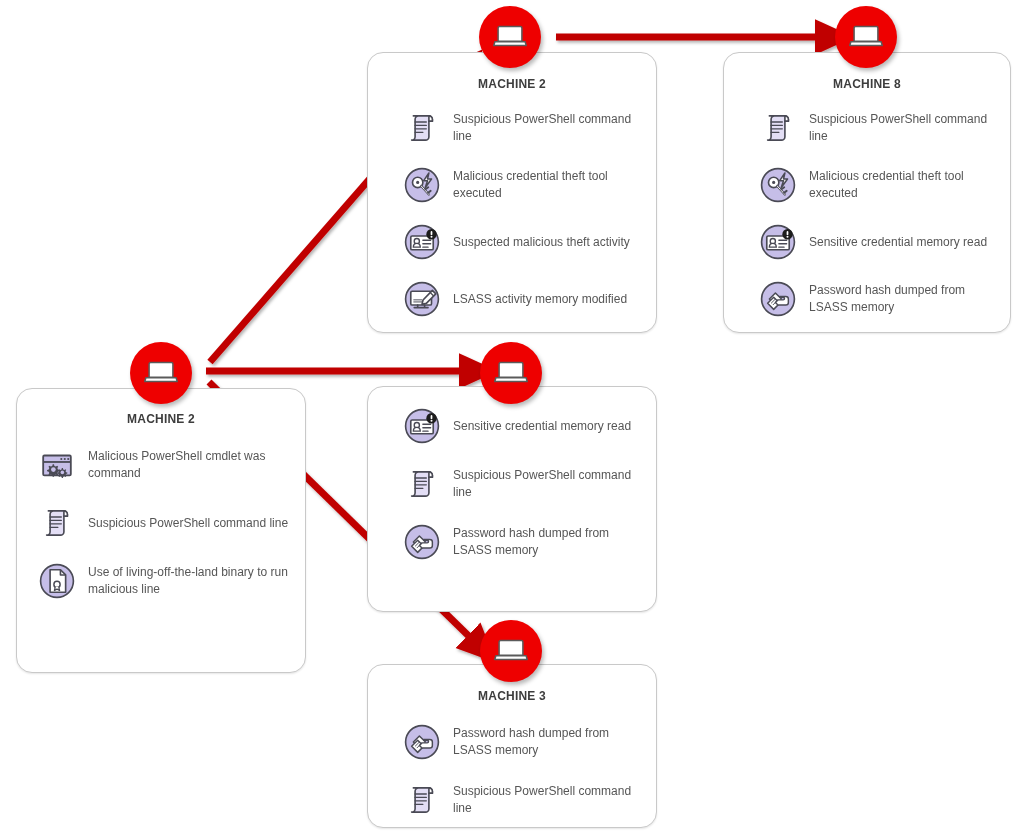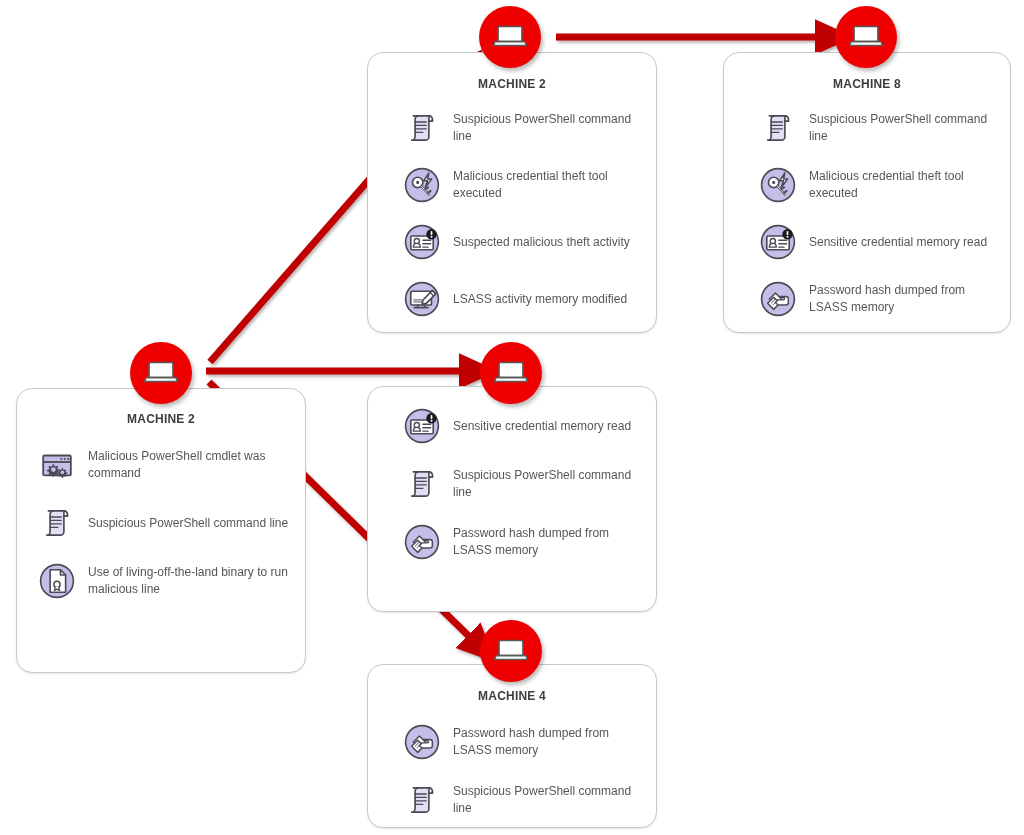--- a/index.html
+++ b/index.html
@@ -326,21 +326,21 @@
             </g>
             <path d="M24 19 h7 a3 3 0 0 1 3 3 v4 a3 3 0 0 1 -3 3 h-9 l-3 -3 l3 -3 h6 a1.5 1.5 0 0 0 0 -3 h-4 z" fill="#ffffff" stroke="#4a4a55" stroke-width="1.7" stroke-linejoin="round"></path>
           </svg>
         </span>
         <span class="alert-text">Password hash dumped from LSASS memory</span>
       </div>
     </div>
   </div>
 
   <div class="card" style="left:367px;top:664px;width:290px;height:164px;">
-    <div class="card-title" style="margin-top:24px;">MACHINE 4</div>
+    <div class="card-title" style="margin-top:24px;">MACHINE 3</div>
     <div class="alerts" style="margin-top:17px;padding-left:32px;padding-right:12px;gap:14px;">
       <div class="alert">
         <span class="alert-icon">
           <svg width="38" height="38" viewBox="0 0 44 44">
             <circle cx="22" cy="22" r="19" fill="#c6bee8" stroke="#4a4a55" stroke-width="1.9"></circle>
             <path d="M12 22 l7 -7 l7 7 l-7 7 z" fill="#ffffff" stroke="#4a4a55" stroke-width="1.7" stroke-linejoin="round"></path>
             <path d="M10 27 l7 -7 l7 7 l-7 7 z" fill="#ffffff" stroke="#4a4a55" stroke-width="1.7" stroke-linejoin="round"></path>
             <g stroke="#4a4a55" stroke-width="1.1">
               <line x1="14" y1="27" x2="19" y2="22"></line>
               <line x1="16" y1="29" x2="21" y2="24"></line>

